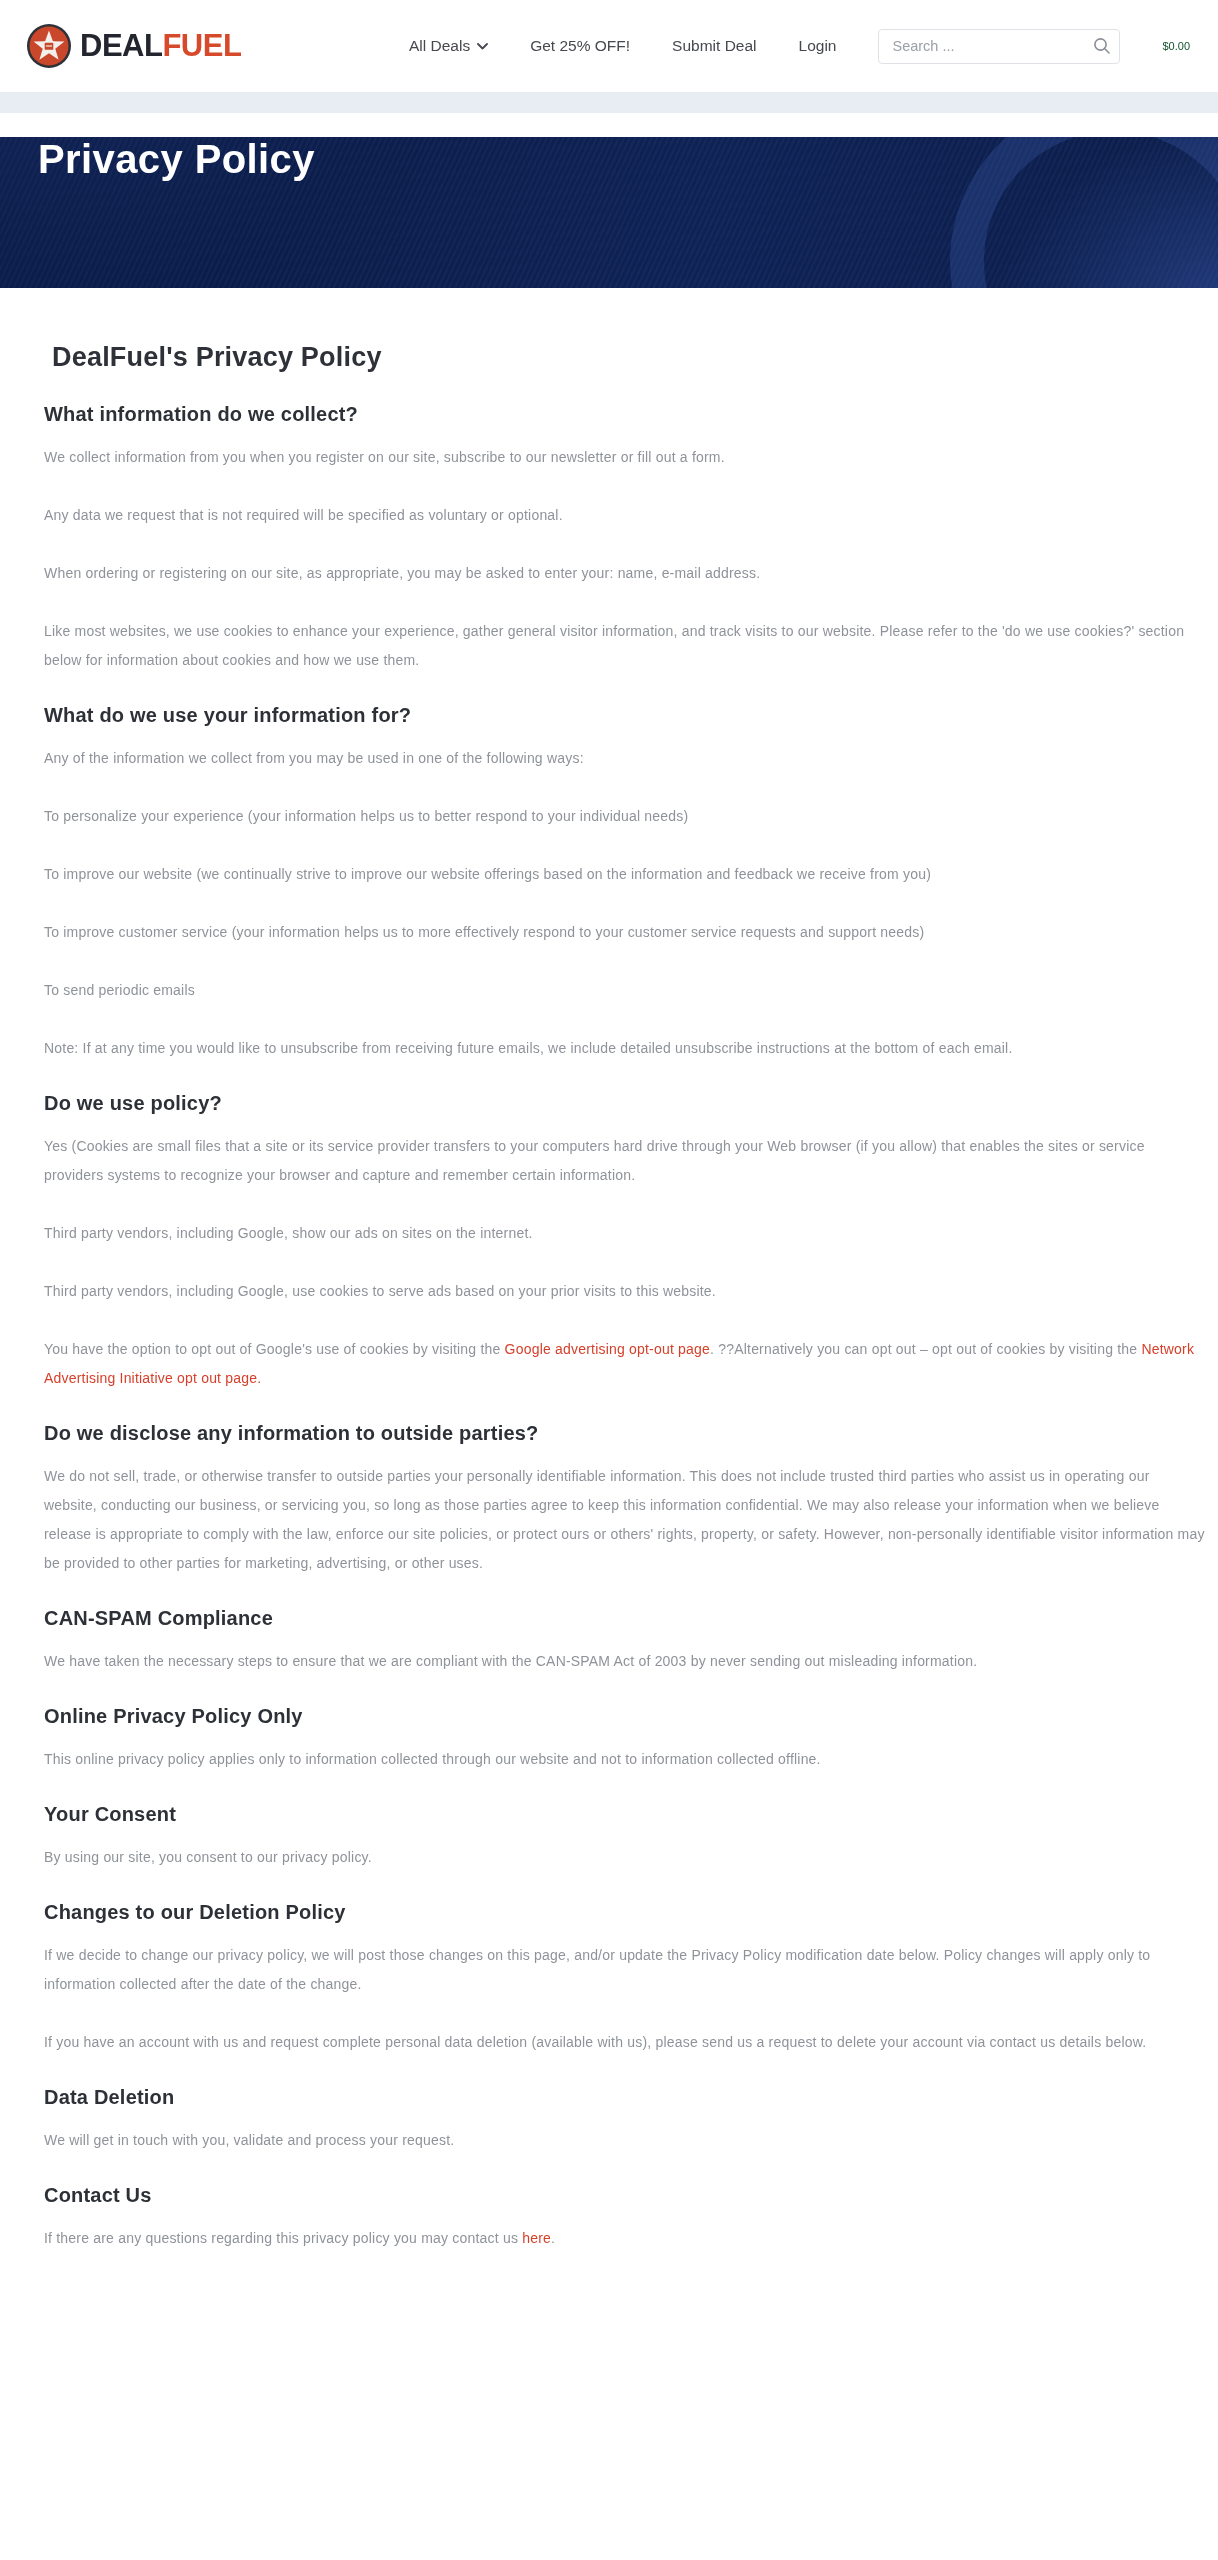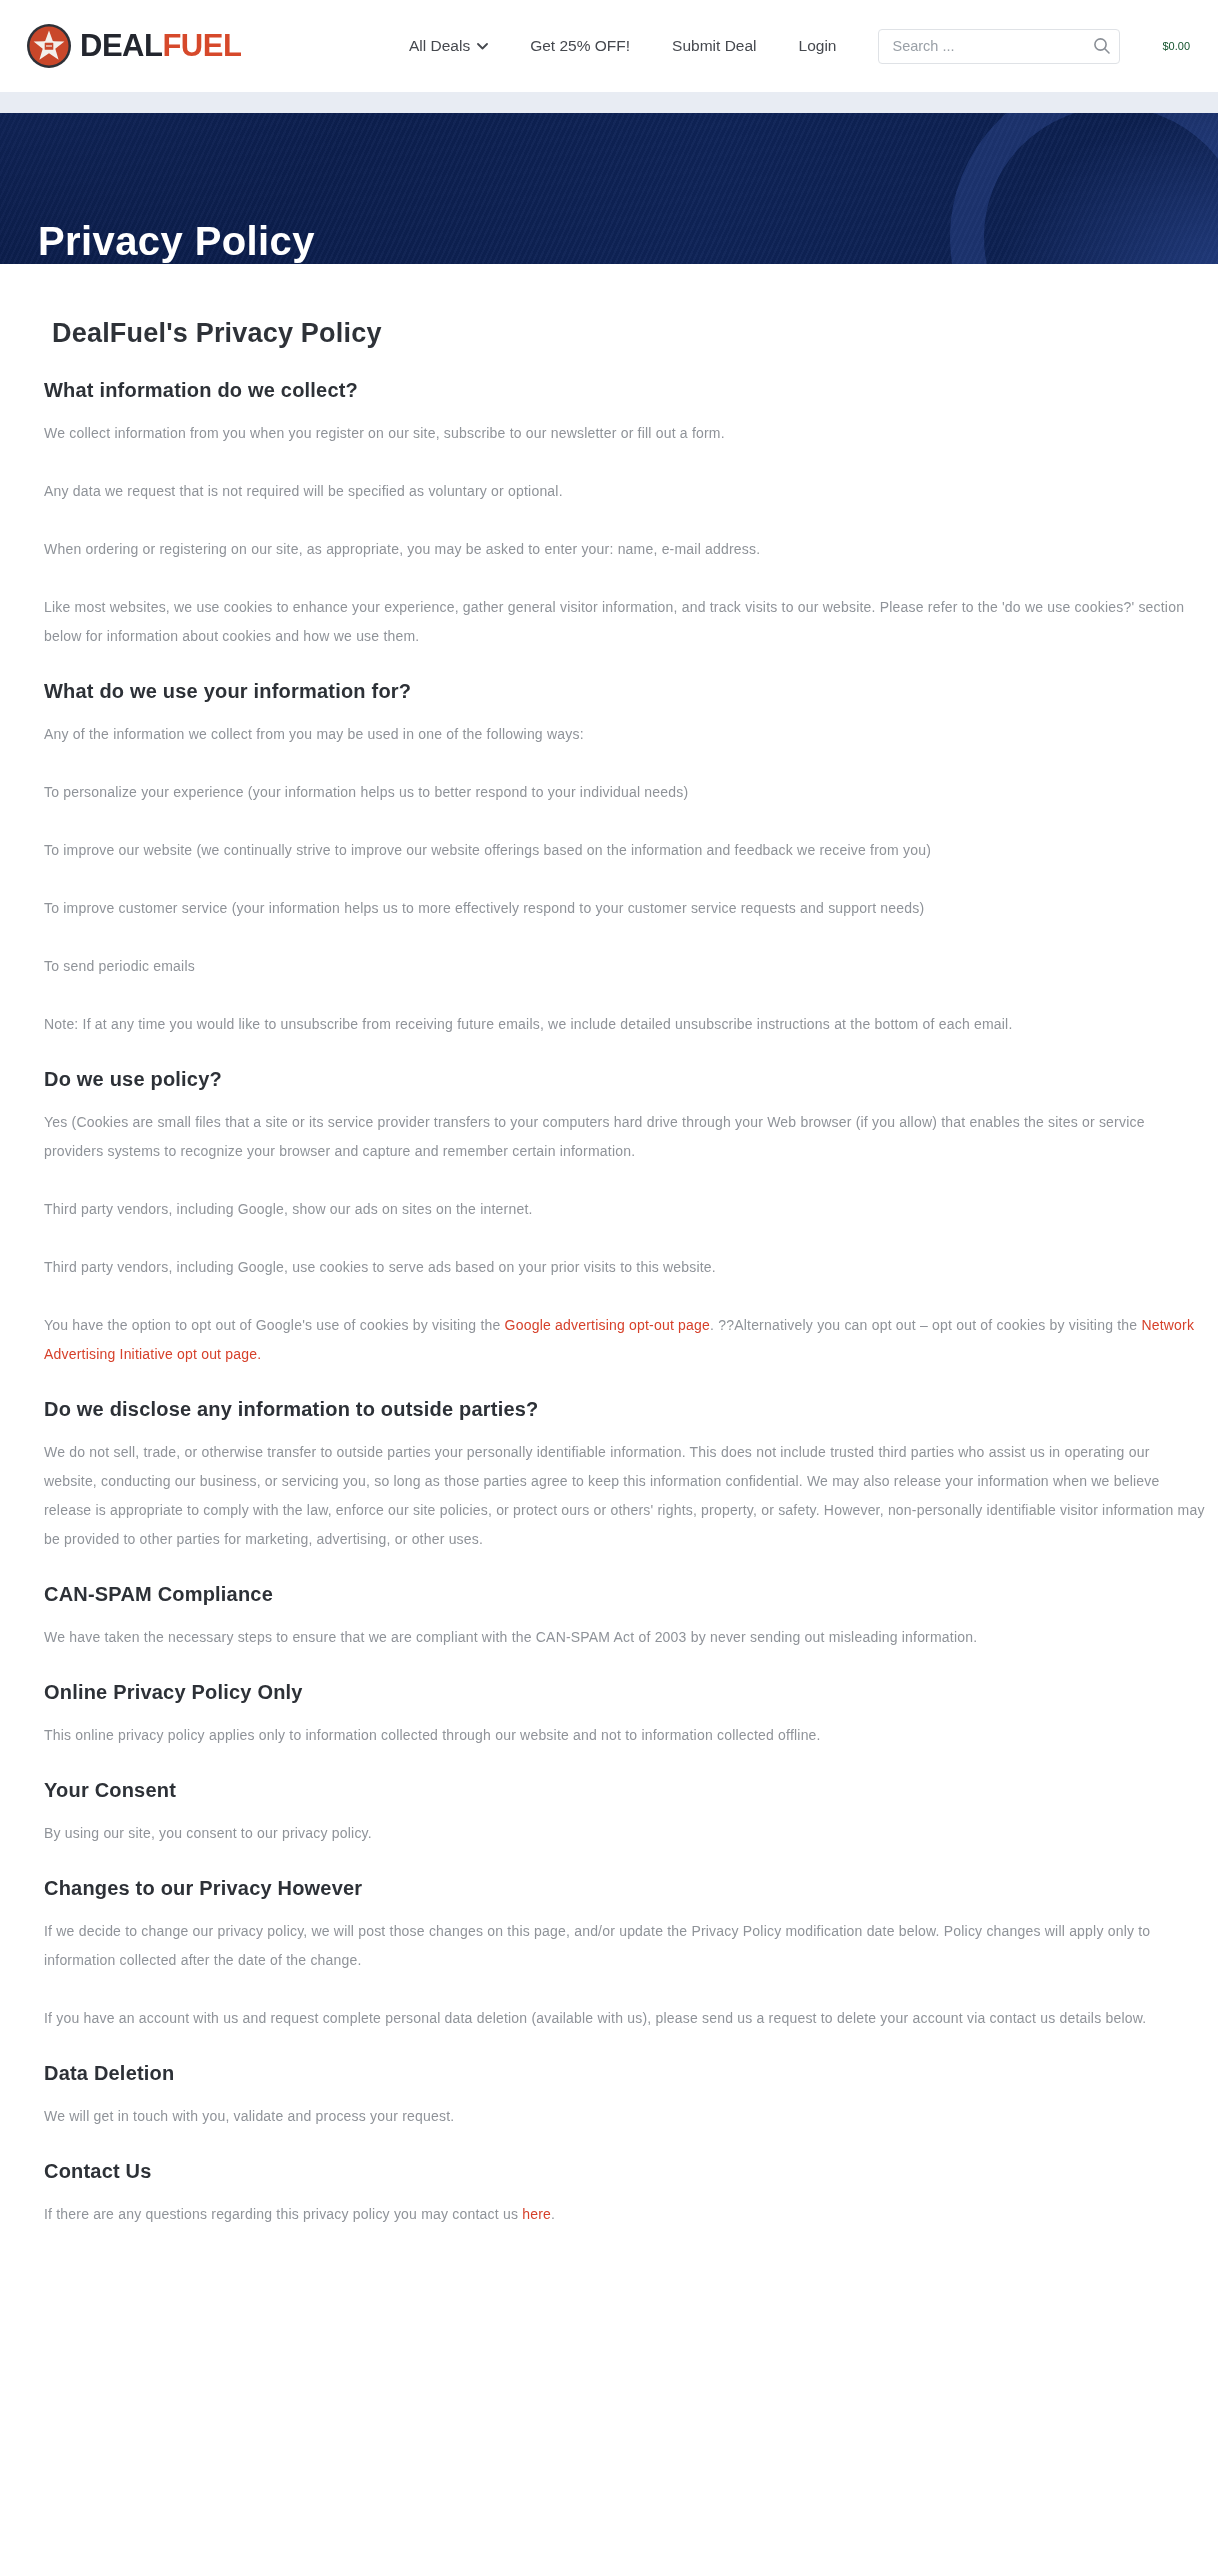--- a/index.html
+++ b/index.html
@@ -67,27 +67,28 @@
     font-weight: 500;
     text-decoration: none;
   }
 
   
   .gray-strip { height: 21px; background: #e8ecf3; }
   .banner {
     height: 151px;
     position: relative;
     display: flex;
-    align-items: flex-end;
+    align-items: flex-start;
     overflow: hidden;
     background:
       radial-gradient(ellipse 420px 320px at 103% 120%, rgba(62,96,185,0.50), rgba(62,96,185,0.0) 62%),
       radial-gradient(ellipse 900px 700px at -10% -120%, rgba(40,70,150,0.35), rgba(40,70,150,0.0) 60%),
       repeating-linear-gradient(115deg, rgba(255,255,255,0.022) 0 2px, rgba(0,0,0,0.05) 2px 5px),
       linear-gradient(100deg, #0a1b47 0%, #0f2458 58%, #0c1f4e 100%);
+    margin-top: 24px;
   }
   .banner::after {
     content: "";
     position: absolute; right: -60px; top: -40px;
     width: 260px; height: 260px;
     border-radius: 50%;
     border: 34px solid rgba(70,104,190,0.25);
     pointer-events: none;
   }
   .banner-title {
@@ -192,21 +193,21 @@
       <p>Third party vendors, including Google, use cookies to serve ads based on your prior visits to this website.</p>
       <p>You have the option to opt out of Google's use of cookies by visiting the <a class="link">Google advertising opt-out page</a>.  ??Alternatively you can opt out – opt out of cookies by visiting the <a class="link">Network Advertising Initiative opt out page.</a></p>
       <h2 class="sec-h">Do we disclose any information to outside parties?</h2>
       <p>We do not sell, trade, or otherwise transfer to outside parties your personally identifiable information. This does not include trusted third parties who assist us in operating our website, conducting our business, or servicing you, so long as those parties agree to keep this information confidential. We may also release your information when we believe release is appropriate to comply with the law, enforce our site policies, or protect ours or others' rights, property, or safety. However, non-personally identifiable visitor information may be provided to other parties for marketing, advertising, or other uses.</p>
       <h2 class="sec-h">CAN-SPAM Compliance</h2>
       <p>We have taken the necessary steps to ensure that we are compliant with the CAN-SPAM Act of 2003 by never sending out misleading information.</p>
       <h2 class="sec-h">Online Privacy Policy Only</h2>
       <p>This online privacy policy applies only to information collected through our website and not to information collected offline.</p>
       <h2 class="sec-h">Your Consent</h2>
       <p>By using our site, you consent to our privacy policy.</p>
-      <h2 class="sec-h">Changes to our Privacy However</h2>
+      <h2 class="sec-h">Changes to our Deletion Policy</h2>
       <p>If we decide to change our privacy policy, we will post those changes on this page, and/or update the Privacy Policy modification date below. Policy changes will apply only to information collected after the date of the change.</p>
       <p>If you have an account with us and request complete personal data deletion (available with us), please send us a request to delete your account via contact us details below.</p>
       <h2 class="sec-h">Data Deletion</h2>
       <p>We will get in touch with you, validate and process your request.</p>
       <h2 class="sec-h">Contact Us</h2>
       <p>If there are any questions regarding this privacy policy you may contact us <a class="link">here</a>.</p>
     </div>
 </main>
 
 </body></html>

